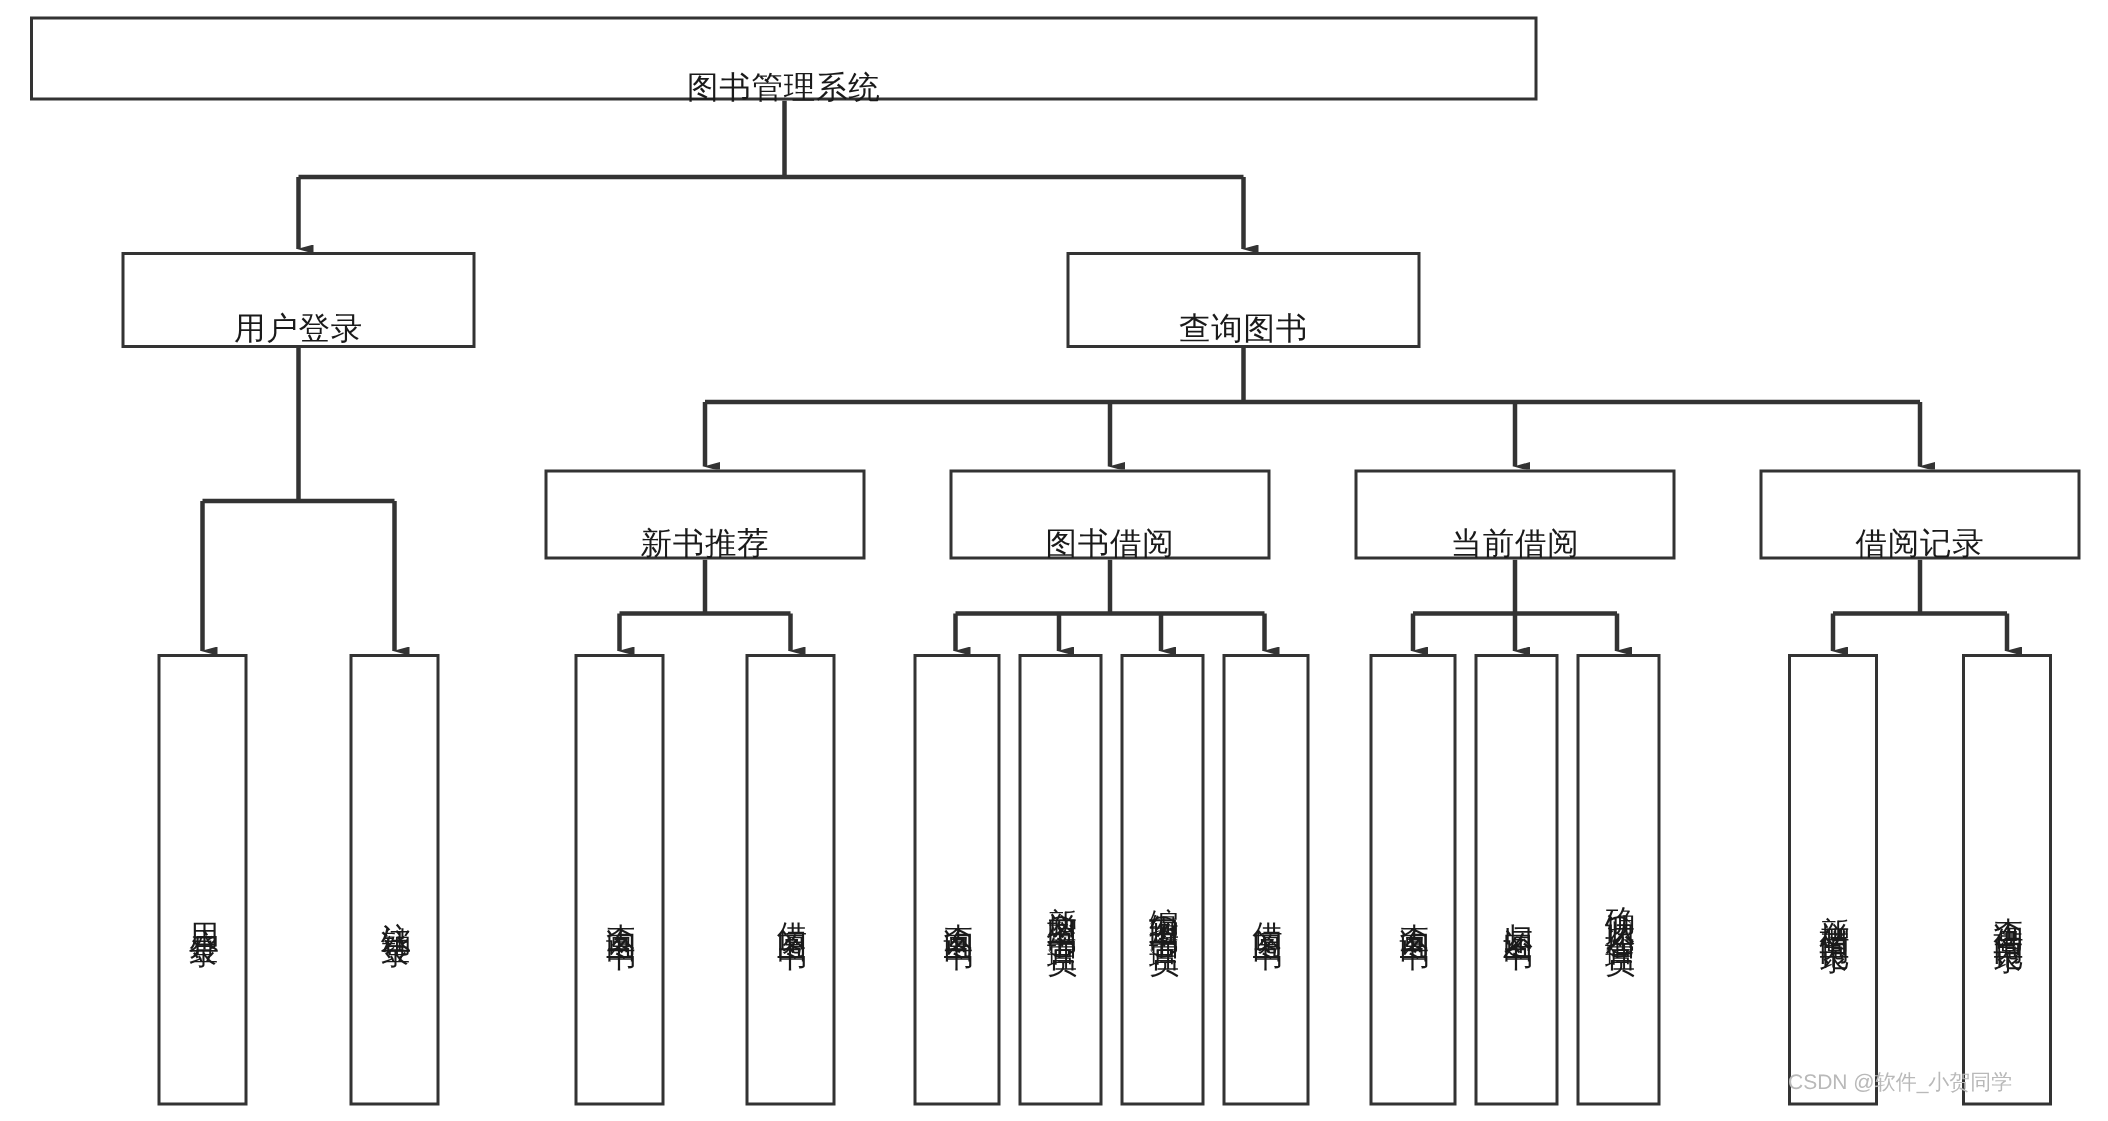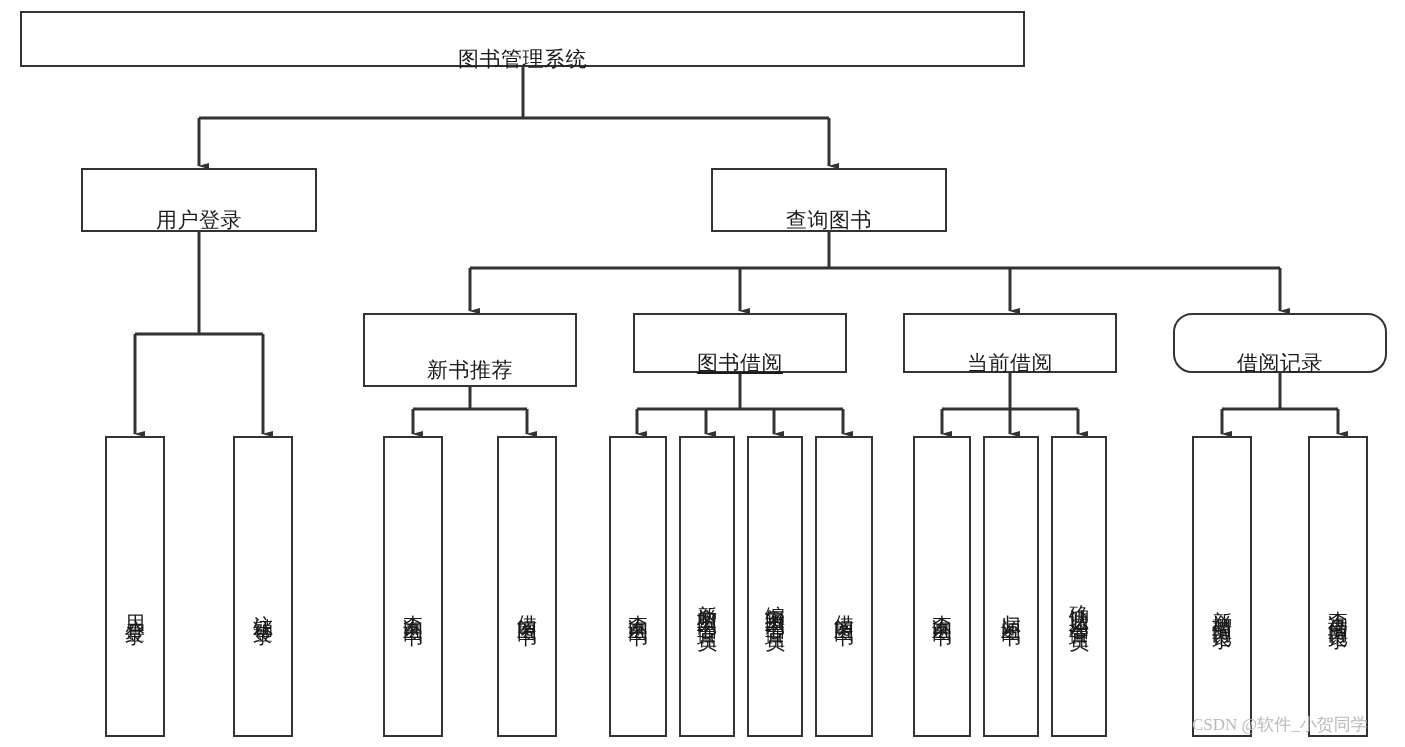--- a/index.html
+++ b/index.html
@@ -51,24 +51,23 @@
   .node.vert .label {
     writing-mode: vertical-rl;
     text-orientation: upright;
     font-size: 20px;
     letter-spacing: 4px;
     white-space: nowrap;
   }
   .watermark {
     position: absolute;
     color: #b9b9b9;
-    font-size: 17px;
+    font-size: 14px;
     white-space: nowrap;
     pointer-events: none;
-    font-family: Liberation Serif, serif;
   }
 </style>
 </head>
 <body>
 
 <div id="canvas">
 
   <svg id="wires" viewBox="0 0 1405 747" xmlns="http://www.w3.org/2000/svg">
     <defs>
       <marker id="arrow" markerWidth="10" markerHeight="12" refX="3" refY="10" orient="auto" markerUnits="userSpaceOnUse">
@@ -125,30 +124,30 @@
     <span class="label">图书管理系统</span>
   </div>
 
   <div class="node horiz" style="left:81px; top:168px; width:236px; height:64px;">
     <span class="label">用户登录</span>
   </div>
   <div class="node horiz" style="left:711px; top:168px; width:236px; height:64px;">
     <span class="label">查询图书</span>
   </div>
 
-  <div class="node horiz" style="left:363px; top:313px; width:214px; height:74px;">
+  <div class="node horiz" style="left:363px; top:313px; width:214px; height:60px;">
     <span class="label">新书推荐</span>
   </div>
-  <div class="node horiz" style="left:633px; top:313px; width:214px; height:60px;text-decoration:underline;">
+  <div class="node horiz" style="left:633px; top:313px; width:214px; height:60px;">
     <span class="label">图书借阅</span>
   </div>
   <div class="node horiz" style="left:903px; top:313px; width:214px; height:60px;text-align:center;">
     <span class="label">当前借阅</span>
   </div>
-  <div class="node horiz" style="left:1173px; top:313px; width:214px; height:60px;border-radius:19px;">
+  <div class="node horiz" style="left:1173px; top:313px; width:214px; height:60px;">
     <span class="label">借阅记录</span>
   </div>
 
   <div class="node vert" style="left:105px; top:436px; width:60px; height:301px;">
     <span class="label">用户登录</span>
   </div>
   <div class="node vert" style="left:233px; top:436px; width:60px; height:301px;">
     <span class="label">注销登录</span>
   </div>
 

